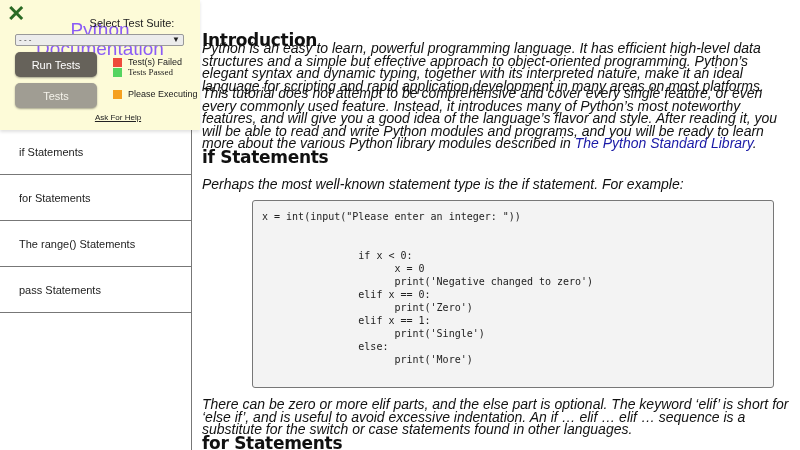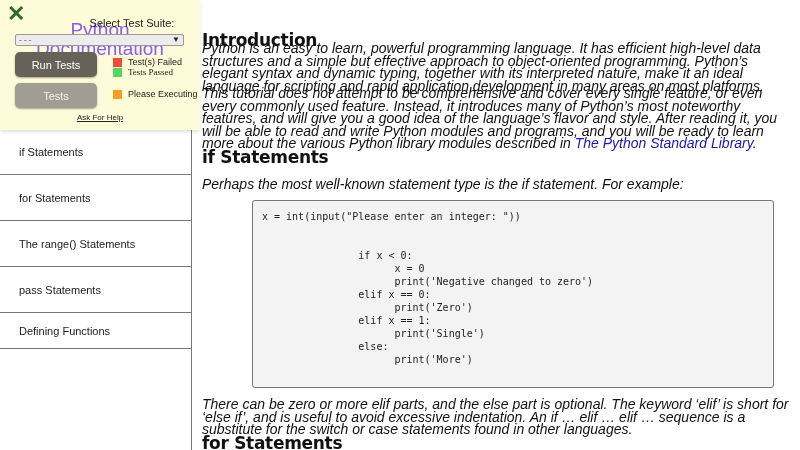--- a/index.html
+++ b/index.html
@@ -14,21 +14,21 @@
   .watermark { position:absolute; left:0; top:20px; width:200px; text-align:center; font-size:19px; color:#8b5cf6; line-height:19px; font-family:"Liberation Sans", sans-serif; }
   .close-x { position:absolute; left:7px; top:3px; font-size:22px; font-weight:bold; color:#2a6a24; line-height:22px; cursor:pointer; }
   .suite-label { position:absolute; left:0; top:17px; width:200px; text-align:center; font-size:11px; color:#222;margin-left:32px; }
   .suite-select { position:absolute; left:15px; top:34px; width:169px; height:12px; background:#ececec; border:1px solid #999; border-radius:2px; font-size:8px; color:#333; box-sizing:border-box; padding-left:3px; line-height:10px; cursor:pointer; }
   .suite-select .chev { position:absolute; right:3px; top:0px; font-size:8px; color:#222; }
   .btn { position:absolute; left:15px; width:82px; height:25px; border-radius:5px; color:#fff; font-size:11px; display:flex; align-items:center; justify-content:center; box-shadow:0 1px 2px rgba(0,0,0,0.35); cursor:pointer; }
   .btn-run { top:52px; background:#66625a; }
   .btn-tests { top:83px; background:#a09d93; color:#f4f2ea;text-align:right; }
   .legend-row { position:absolute; left:113px; display:flex; align-items:center; font-size:9px; color:#222; }
   .swatch { width:9px; height:9px; margin-right:6px; }
-  .help { position:absolute; left:0; top:113px; width:200px; text-align:center; font-size:8px; color:#222; text-decoration:underline; cursor:pointer; }
+  .help { position:absolute; left:18px; top:113px; width:200px; text-align:center; font-size:8px; color:#222; text-decoration:underline; cursor:pointer; }
 
   
   .main { position:absolute; left:202px; top:0; width:590px; }
   h2 { margin:0; position:absolute; left:0; font-size:17px; font-weight:bold; color:#111; font-family:"DejaVu Sans", sans-serif; letter-spacing:-0.3px; }
   .para { position:absolute; left:0; width:590px; font-size:14px; line-height:12.5px; color:#111;font-style:italic; }
   .para a { color:#1a1aa6; text-decoration:none; }
   .code { position:absolute; left:50px; top:200px; width:522px; height:188px; background:#f3f3f3; border:1px solid #777; border-radius:3px; box-sizing:border-box; font-family:"DejaVu Sans Mono", monospace; font-size:10px; color:#222; }
   .code pre { margin:0; position:absolute; left:9px; top:9px; font-family:"DejaVu Sans Mono", monospace; font-size:10px; line-height:13px; white-space:pre; }
 </style>
 </head>
@@ -39,23 +39,20 @@
       <span>if Statements</span>
     </div>
   <div class="sb-item" style="top:176px;">
       <span>for Statements</span>
     </div>
   <div class="sb-item" style="top:222px;">
       <span>The range() Statements</span>
     </div>
   <div class="sb-item" style="top:268px;">
       <span>pass Statements</span>
-    </div>
-  <div class="sb-item" style="top:314px; height:35px;">
-      <span>Defining Functions</span>
     </div>
 </div>
 
 <div class="panel">
   <div class="watermark" style="white-space:pre;">Python
 Documentation</div>
   <div class="close-x">✕</div>
   <div class="suite-label">Select Test Suite:</div>
   <div class="suite-select">
     <span>- - -</span>

